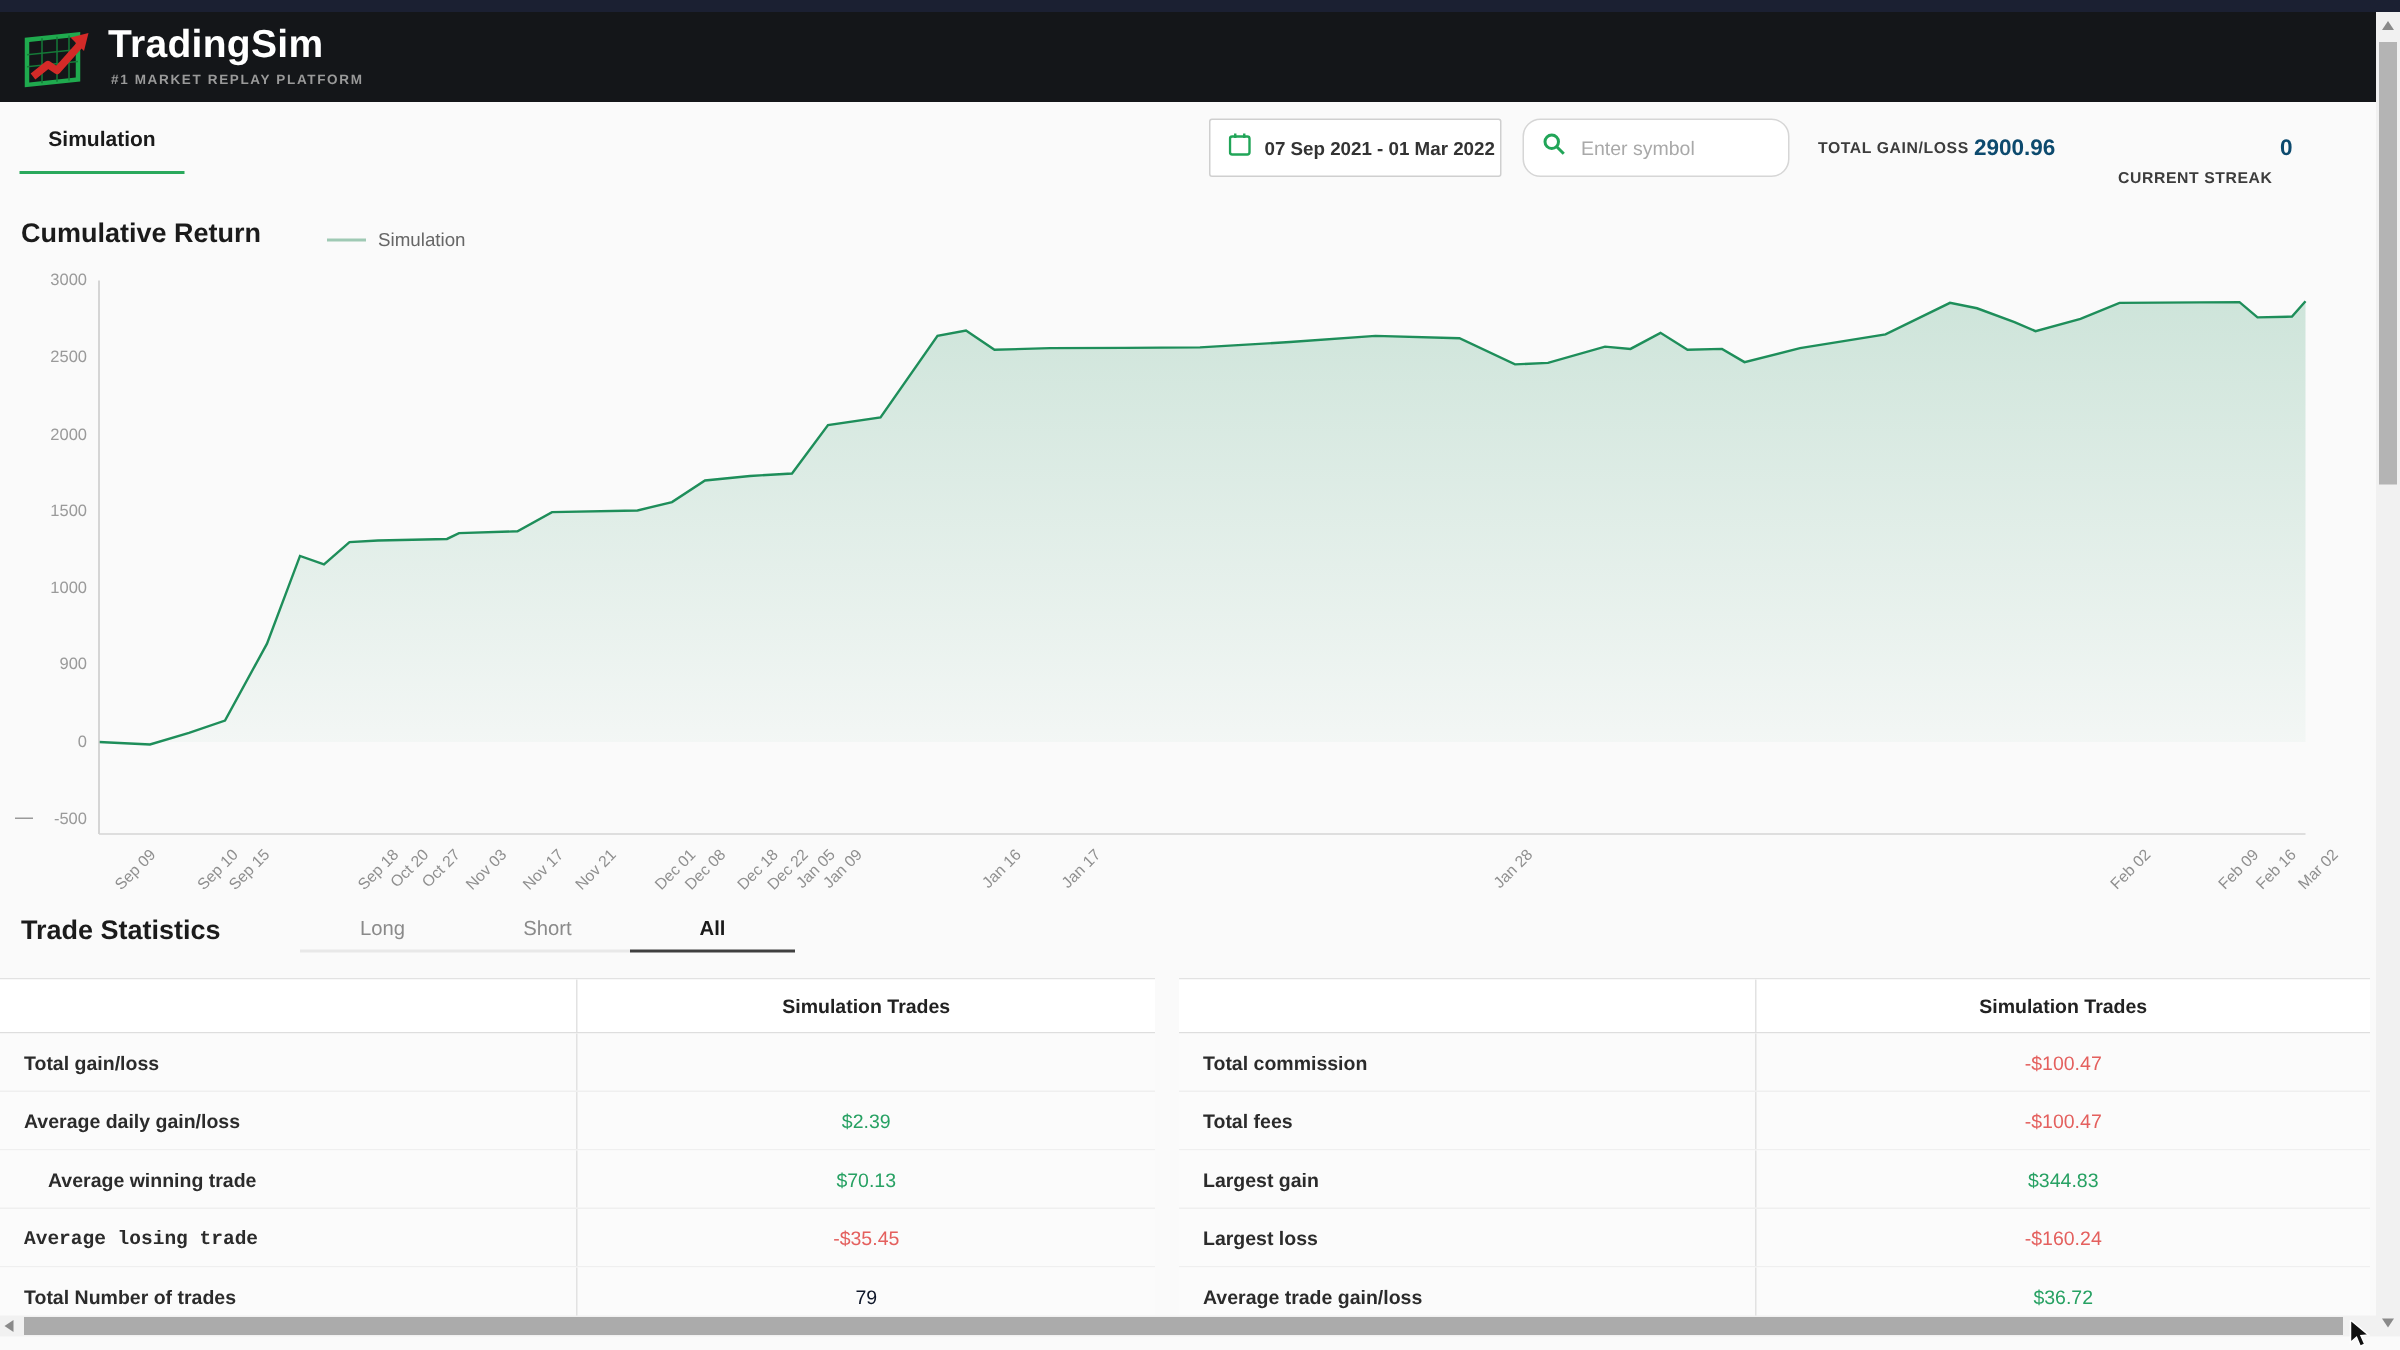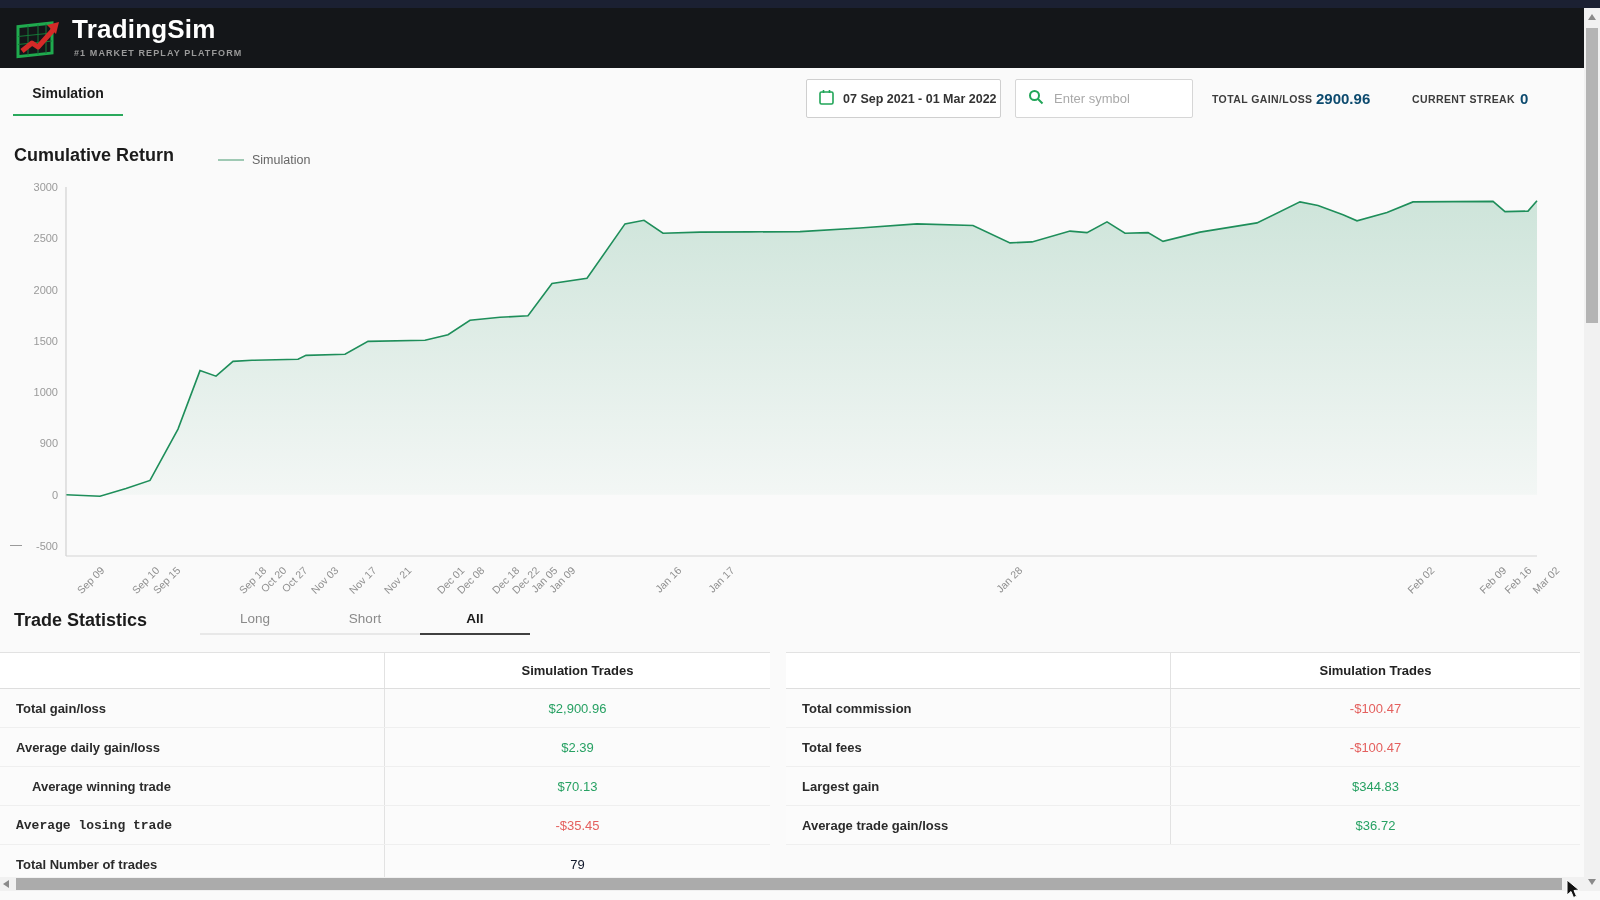--- a/index.html
+++ b/index.html
@@ -18,21 +18,21 @@
   
   .nav-tab { position:absolute; left:13px; top:84px; width:110px; height:32px; text-align:center; }
   .nav-tab .lbl { font-size:14px; font-weight:bold; color:#1a1a1a; }
   .nav-tab .underline { position:absolute; left:0; bottom:0; width:110px; height:2px; background:#2aa95c; }
 
   
   .datebox { position:absolute; left:806px; top:79px; width:195px; height:39px; background:#fff;
     border:1px solid #cfcfcf; border-radius:2px; display:flex; align-items:center; padding-left:12px; gap:9px; }
   .datebox .txt { font-size:12.5px; font-weight:bold; color:#333; }
   .searchbox { position:absolute; left:1015px; top:79px; width:178px; height:39px; background:#fff;
-    border:1px solid #d6d6d6; border-radius:2px; display:flex; align-items:center; padding-left:12px; gap:10px; }
+    border:1px solid #d6d6d6; border-radius:12px; display:flex; align-items:center; padding-left:12px; gap:10px; }
   .searchbox input { border:none; outline:none; font-size:13px; color:#444; width:120px; background:transparent;
     font-family:"Liberation Sans", sans-serif; }
   .searchbox input::placeholder { color:#a9a9a9; }
   .kpi-label { position:absolute; font-size:10.5px; font-weight:bold; color:#3c3c3c; letter-spacing:0.4px; top:93px; }
   .kpi-value { position:absolute; font-size:15px; font-weight:bold; color:#0c4a6e; top:90px; }
 
   
   .chart-title { position:absolute; left:14px; top:145px; font-size:18px; font-weight:bold; color:#1b1b1b; }
   .legend { position:absolute; left:218px; top:153px; display:flex; align-items:center; gap:8px; }
   .legend .line { width:26px; height:2px; background:#9fc9b4; }
@@ -120,21 +120,21 @@
     <svg width="16" height="16" viewBox="0 0 16 16">
       <circle cx="6.5" cy="6.5" r="4.5" fill="none" stroke="#21a558" stroke-width="2"></circle>
       <line x1="10" y1="10" x2="14.5" y2="14.5" stroke="#21a558" stroke-width="2"></line>
     </svg>
   </span>
   <input type="text" placeholder="Enter symbol" style="">
 </div>
 
 <div class="kpi-label" style="left:1212px;">TOTAL GAIN/LOSS</div>
 <div class="kpi-value" style="left:1316px;">2900.96</div>
-<div class="kpi-label" style="left:1412px;">CURRENT STREAK</div>
+<div class="kpi-label" style="left:1412px;margin-top:20px;">CURRENT STREAK</div>
 <div class="kpi-value" style="left:1520px;">0</div>
 
 <div class="chart-title">Cumulative Return</div>
 <div class="legend">
   <div class="line"></div>
   <div class="lbl">Simulation</div>
 </div>
 
 <div class="chart-area">
   <svg id="chart-svg" width="1584" height="430">
@@ -193,21 +193,20 @@
     <div class="stat-tab active">All</div>
   </div>
 
 <div class="stat-table" id="table-left" style="left:0; width:770px;">
     <div class="thead">
       <div class="cell-label" style="width: 385px; font-weight: normal;"></div>
       <div class="cell-head" style="flex: 1 1 0%;">Simulation Trades</div>
     </div>
     <div class="row">
       <div class="cell-label" style="width: 385px;">Total gain/loss</div>
-      <div class="cell-value val-green" style="flex: 1 1 0%;">$2,900.96</div>
     </div>
     <div class="row">
       <div class="cell-label" style="width: 385px;">Average daily gain/loss</div>
       <div class="cell-value val-green" style="flex: 1 1 0%;">$2.39</div>
     </div>
     <div class="row">
       <div class="cell-label" style="width: 385px; padding-left: 32px;">Average winning trade</div>
       <div class="cell-value val-green" style="flex: 1 1 0%;">$70.13</div>
     </div>
     <div class="row">
@@ -230,20 +229,24 @@
     </div>
     <div class="row">
       <div class="cell-label" style="width: 385px;">Total fees</div>
       <div class="cell-value val-red" style="flex: 1 1 0%;">-$100.47</div>
     </div>
     <div class="row">
       <div class="cell-label" style="width: 385px;">Largest gain</div>
       <div class="cell-value val-green" style="flex: 1 1 0%;">$344.83</div>
     </div>
     <div class="row">
+      <div class="cell-label" style="width: 385px;">Largest loss</div>
+      <div class="cell-value val-red" style="flex: 1 1 0%;">-$160.24</div>
+    </div>
+    <div class="row">
       <div class="cell-label" style="width: 385px;">Average trade gain/loss</div>
       <div class="cell-value val-green" style="flex: 1 1 0%;">$36.72</div>
     </div>
   </div>
 
 <div class="vscroll">
   <div class="arrow-up"></div>
   <div class="thumb"></div>
   <div class="arrow-down"></div>
 </div>

